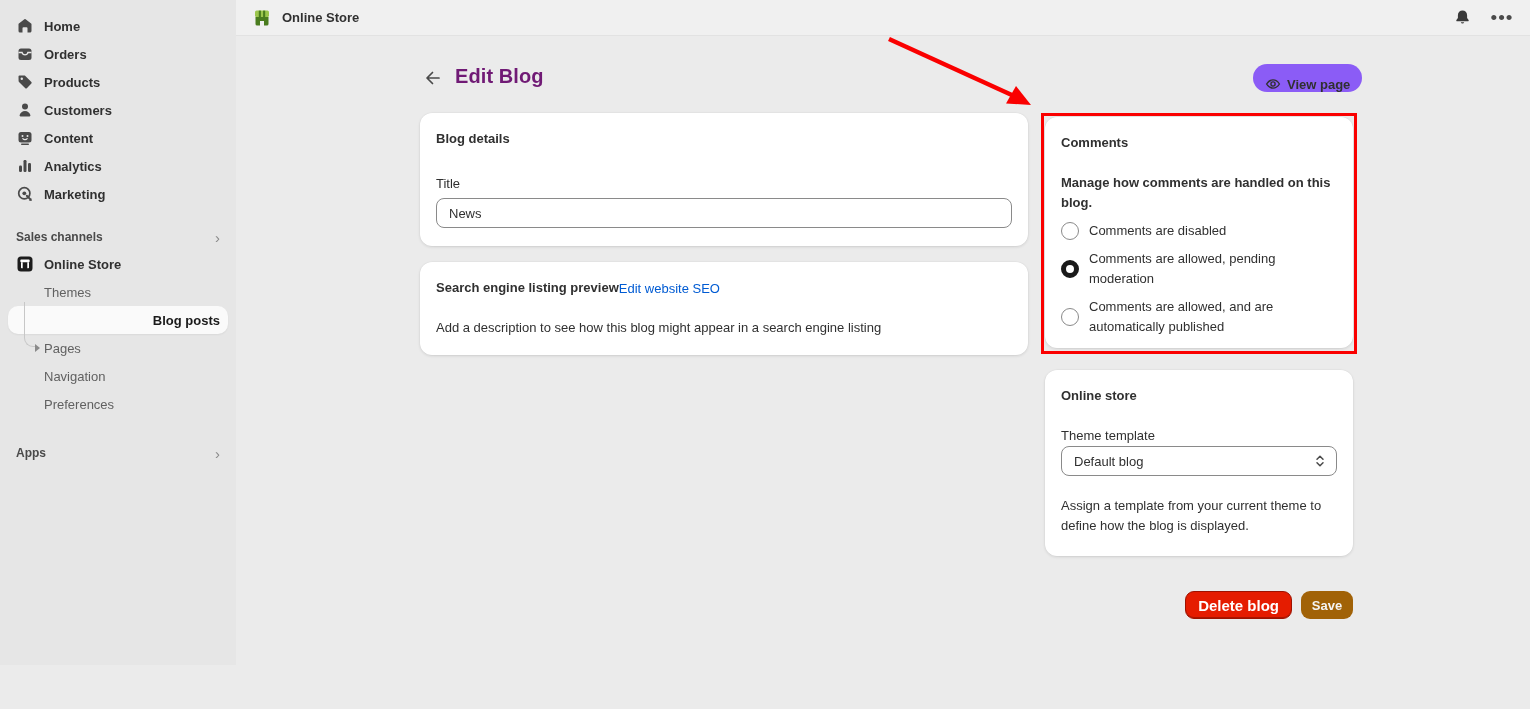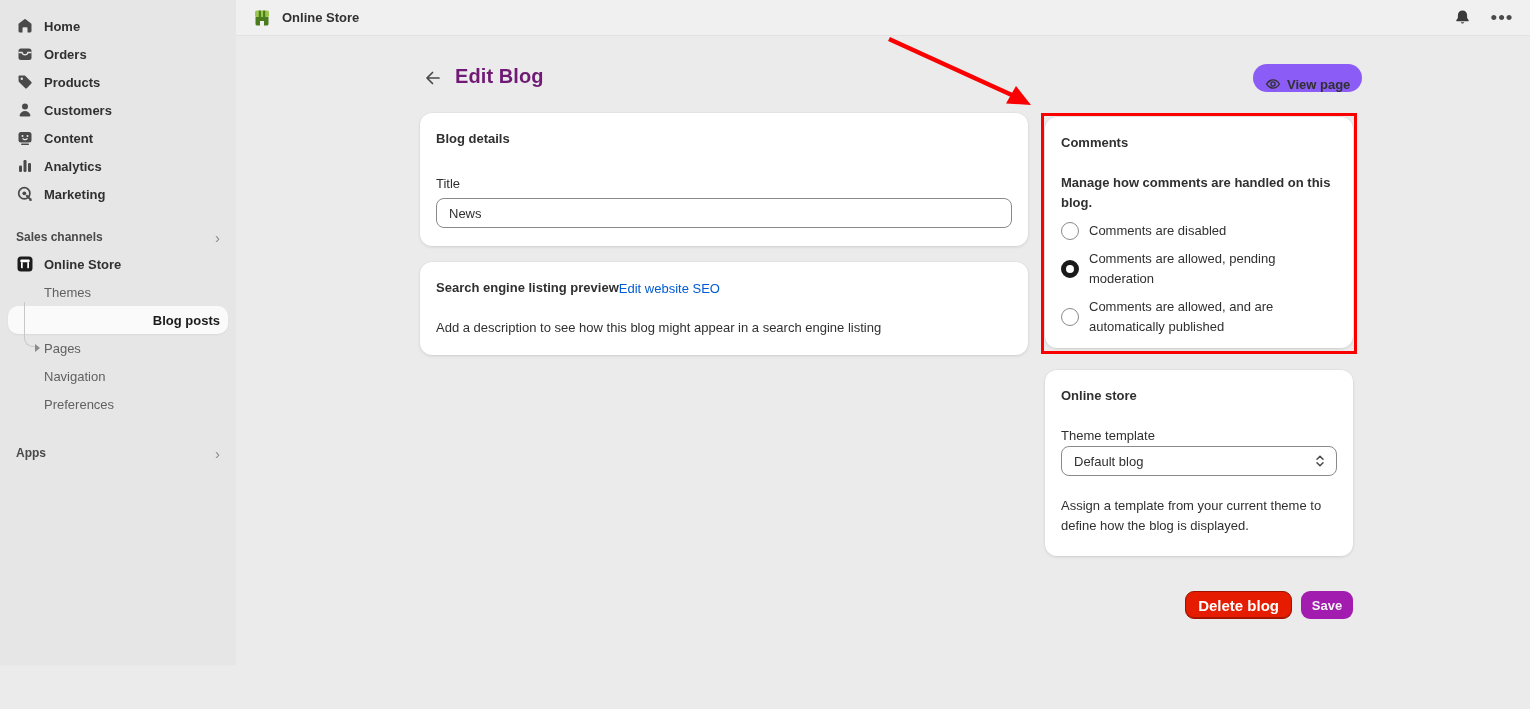--- a/index.html
+++ b/index.html
@@ -52,21 +52,21 @@
   .radio.checked { border:5.5px solid #1a1a1a; }
   .option-label { font-size:13px; color:#303030; line-height:20px; }
 
   .card-online-store { left:1045px; top:370px; width:308px; height:186px; }
   .select-box { width:276px; height:30px; border:1px solid #8a8a8a; border-radius:8px; background:#fff; display:flex; align-items:center; justify-content:space-between; padding:0 10px 0 12px; font-size:13px; color:#303030; cursor:pointer; }
   .help-text { font-size:13px; color:#303030; line-height:20px; margin-top:20px; }
 
   
   .footer-actions { position:absolute; left:1045px; top:591px; width:308px; display:flex; justify-content:flex-end; gap:9px; }
   .btn-delete { height:28px; padding:0 12px; border-radius:9px; background:#e51c00; border:1.5px solid #9e1200; box-shadow:inset 0 -1px 0 rgba(0,0,0,.25); color:#fff; font-family:inherit; font-size:15px; font-weight:700; cursor:pointer; }
-  .btn-save { height:28px; width:52px; border-radius:9px; background:#a21caf; border:none; color:#f4f4f4; font-family:inherit; font-size:13px; font-weight:700; cursor:default; }
+  .btn-save { height:28px; width:52px; border-radius:9px; background:#a16207; border:none; color:#f4f4f4; font-family:inherit; font-size:13px; font-weight:700; cursor:default; }
 
   
   .annotation-box { position:absolute; left:1041px; top:113px; width:316px; height:241px; border:3px solid #fa0000; z-index:6; pointer-events:none; }
   .annotation-arrow { position:absolute; left:0; top:0; width:1530px; height:709px; z-index:6; pointer-events:none; }
 </style>
 </head>
 <body>
 
 <div class="page">
 

